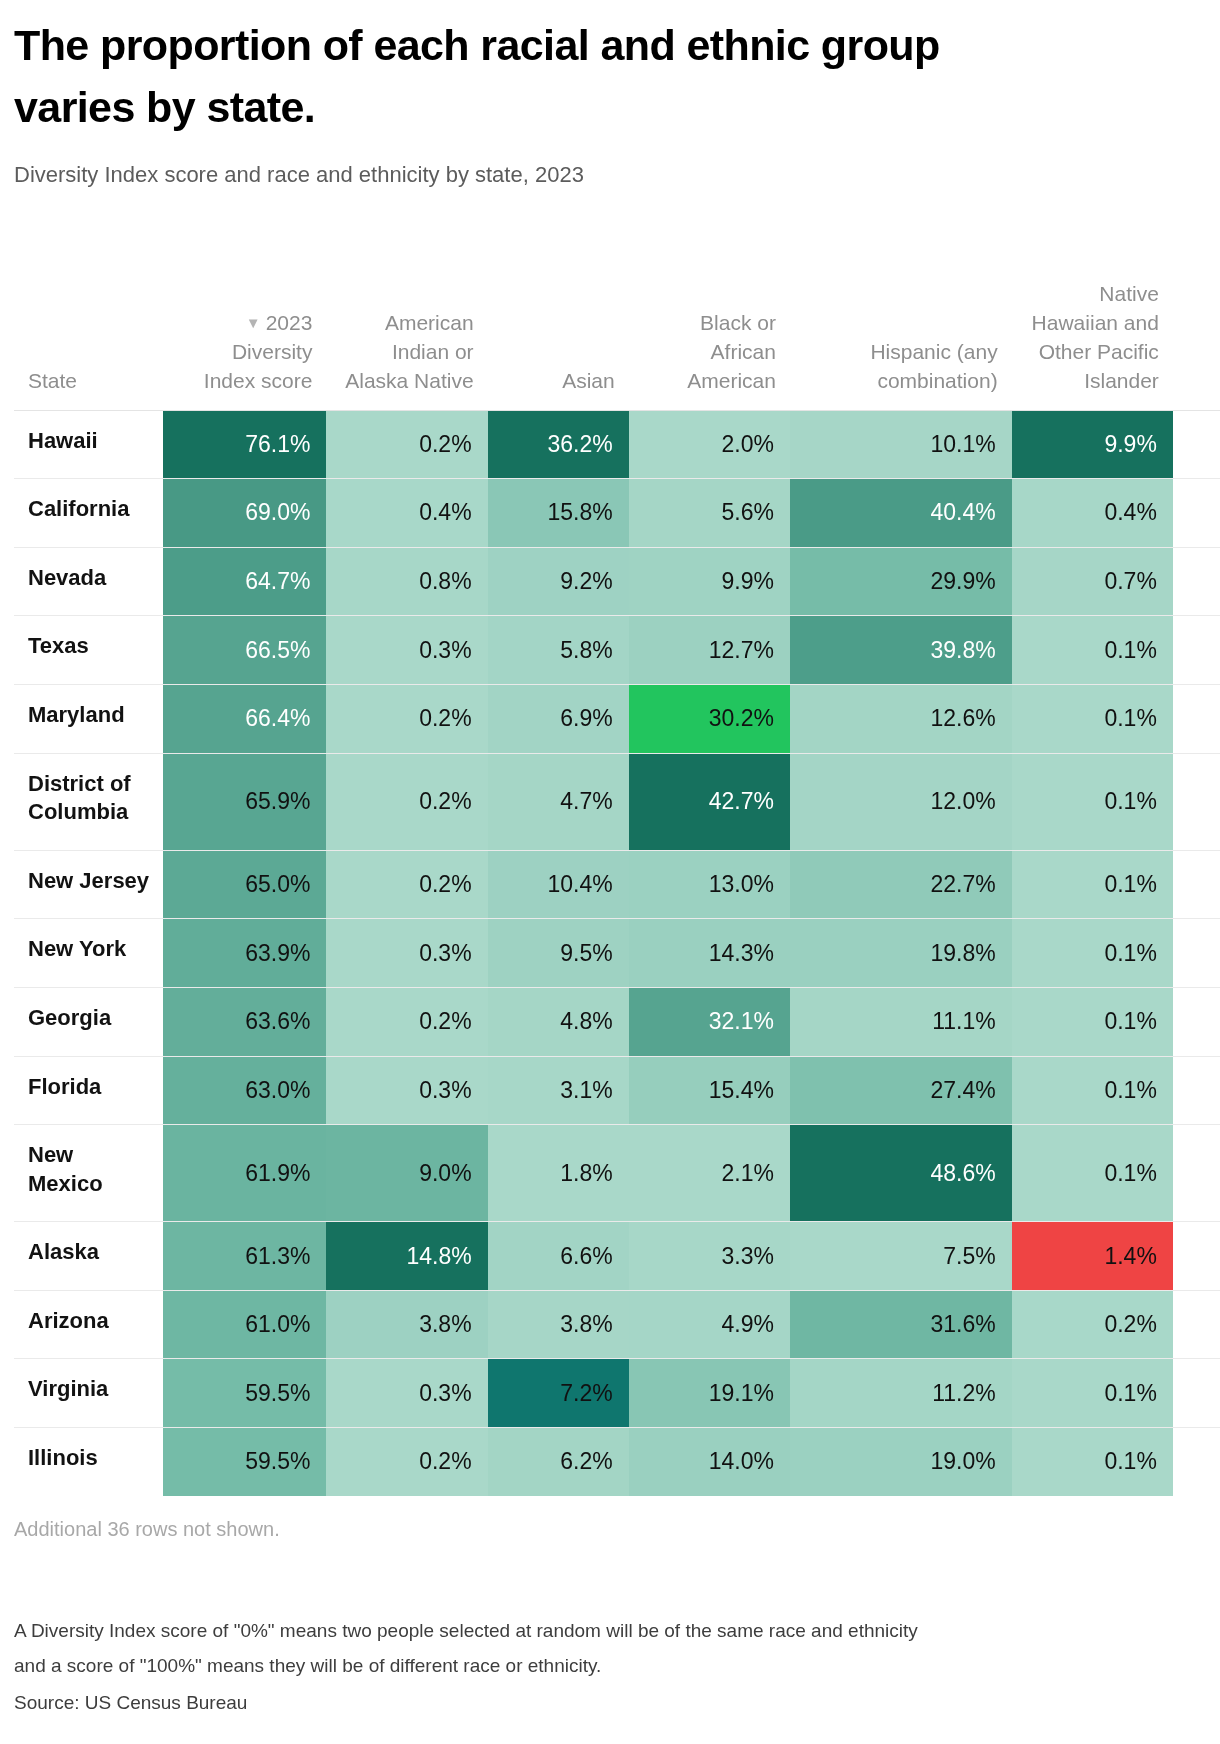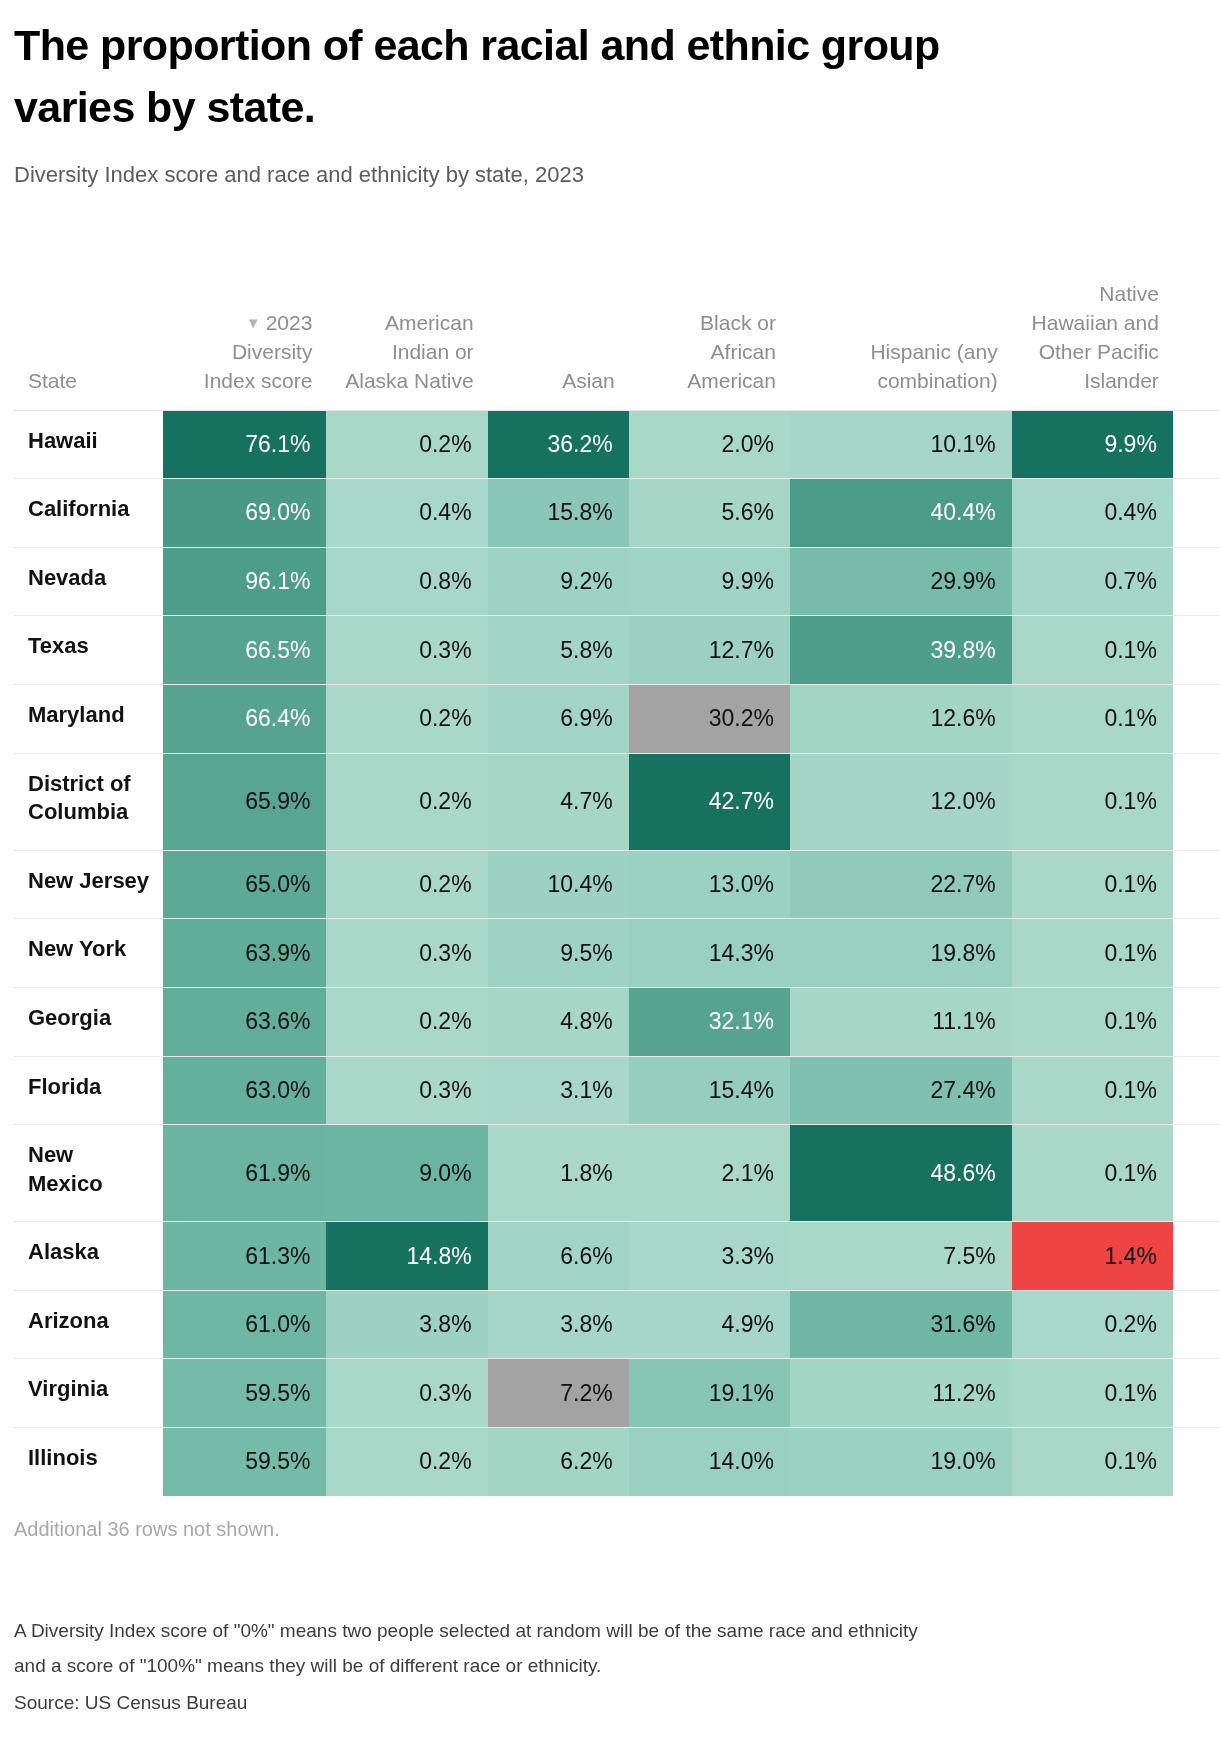--- a/index.html
+++ b/index.html
@@ -167,21 +167,21 @@
             <td class="val light-text" style="background: rgb(72, 153, 133);">69.0%</td>
             <td class="val" style="background: rgb(168, 216, 201);">0.4%</td>
             <td class="val" style="background: rgb(138, 199, 182);">15.8%</td>
             <td class="val" style="background: rgb(165, 214, 198);">5.6%</td>
             <td class="val light-text" style="background: rgb(74, 155, 135);">40.4%</td>
             <td class="val" style="background: rgb(167, 215, 200);">0.4%</td>
             <td></td>
           </tr>
           <tr>
             <td class="state-cell">Nevada</td>
-            <td class="val light-text" style="background: rgb(76, 157, 137);">96.1%</td>
+            <td class="val light-text" style="background: rgb(76, 157, 137);">64.7%</td>
             <td class="val" style="background: rgb(167, 215, 200);">0.8%</td>
             <td class="val" style="background: rgb(158, 210, 195);">9.2%</td>
             <td class="val" style="background: rgb(159, 211, 195);">9.9%</td>
             <td class="val" style="background: rgb(118, 188, 168);">29.9%</td>
             <td class="val" style="background: rgb(166, 214, 199);">0.7%</td>
             <td></td>
           </tr>
           <tr>
             <td class="state-cell">Texas</td>
             <td class="val light-text" style="background: rgb(86, 164, 144);">66.5%</td>
@@ -190,21 +190,21 @@
             <td class="val" style="background: rgb(156, 209, 193);">12.7%</td>
             <td class="val light-text" style="background: rgb(77, 158, 138);">39.8%</td>
             <td class="val" style="background: rgb(169, 216, 201);">0.1%</td>
             <td></td>
           </tr>
           <tr>
             <td class="state-cell">Maryland</td>
             <td class="val light-text" style="background: rgb(86, 164, 144);">66.4%</td>
             <td class="val" style="background: rgb(169, 216, 201);">0.2%</td>
             <td class="val" style="background: rgb(162, 212, 197);">6.9%</td>
-            <td class="val" style="background: #a3a3a3;">30.2%</td>
+            <td class="val" style="background: #22c55e;">30.2%</td>
             <td class="val" style="background: rgb(163, 213, 197);">12.6%</td>
             <td class="val" style="background: rgb(169, 216, 201);">0.1%</td>
             <td></td>
           </tr>
           <tr>
             <td class="state-cell">District of Columbia</td>
             <td class="val" style="background: rgb(88, 166, 146);">65.9%</td>
             <td class="val" style="background: rgb(169, 216, 201);">0.2%</td>
             <td class="val" style="background: rgb(165, 214, 198);">4.7%</td>
             <td class="val light-text" style="background: rgb(22, 113, 94);">42.7%</td>
@@ -279,21 +279,21 @@
             <td class="val" style="background: rgb(166, 214, 199);">3.8%</td>
             <td class="val" style="background: rgb(165, 214, 199);">4.9%</td>
             <td class="val" style="background: rgb(111, 183, 163); padding-left: 45px;">31.6%</td>
             <td class="val" style="background: rgb(168, 216, 201);">0.2%</td>
             <td></td>
           </tr>
           <tr>
             <td class="state-cell">Virginia</td>
             <td class="val" style="background: rgb(117, 188, 168);">59.5%</td>
             <td class="val" style="background: rgb(169, 216, 201);">0.3%</td>
-            <td class="val" style="background: #a3a3a3;">7.2%</td>
+            <td class="val" style="background: #0f766e;">7.2%</td>
             <td class="val" style="background: rgb(136, 198, 180);">19.1%</td>
             <td class="val" style="background: rgb(164, 214, 198);">11.2%</td>
             <td class="val" style="background: rgb(169, 216, 201);">0.1%</td>
             <td></td>
           </tr>
           <tr>
             <td class="state-cell">Illinois</td>
             <td class="val" style="background: rgb(117, 188, 168);">59.5%</td>
             <td class="val" style="background: rgb(169, 216, 201);">0.2%</td>
             <td class="val" style="background: rgb(163, 213, 197);">6.2%</td>

